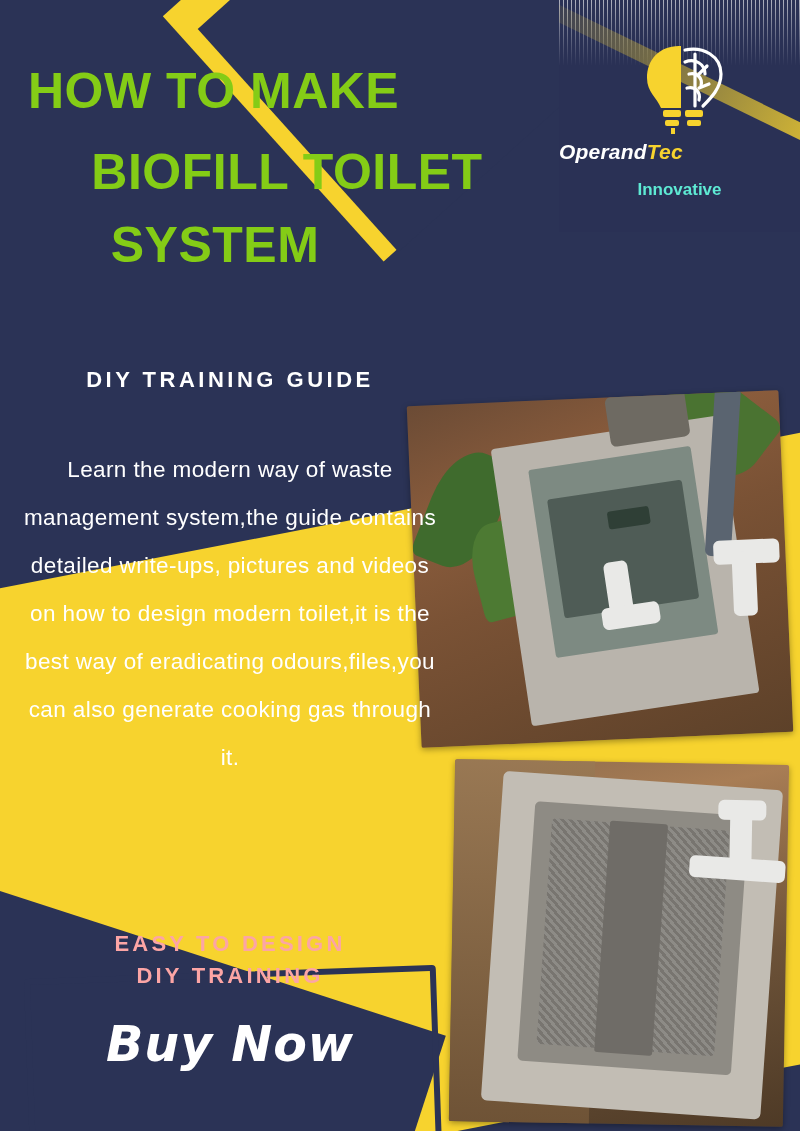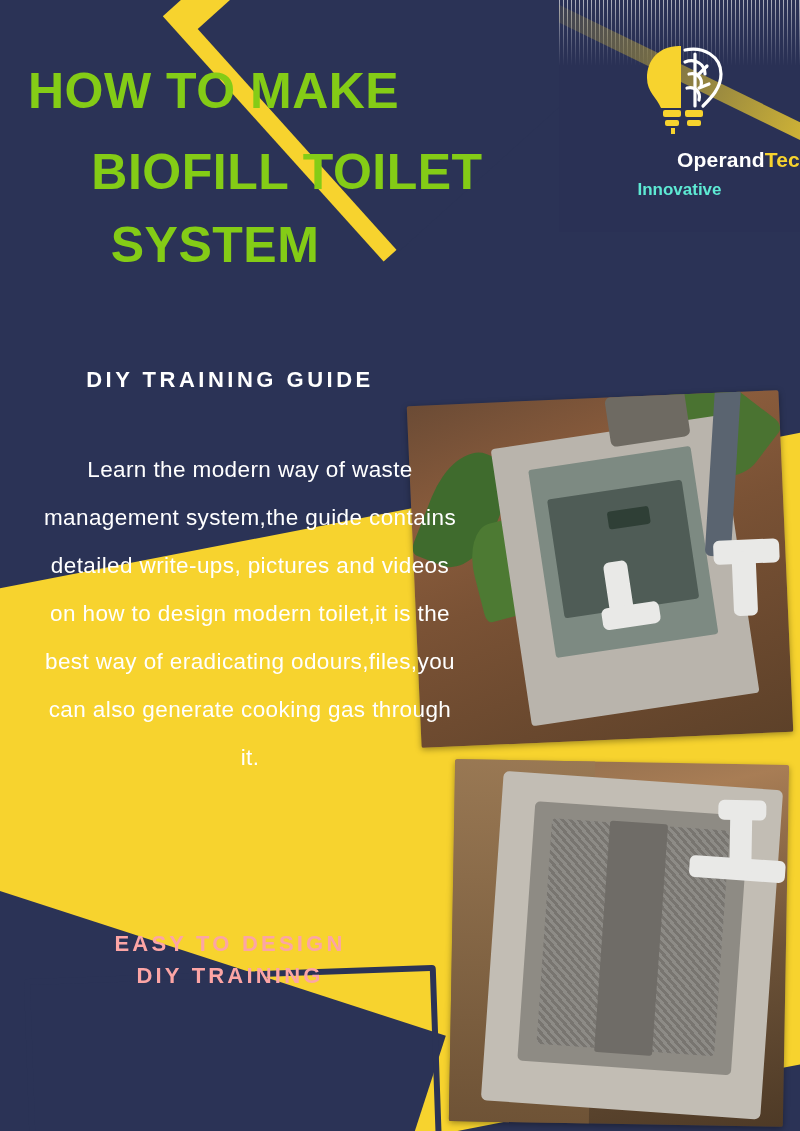--- a/index.html
+++ b/index.html
@@ -99,26 +99,27 @@
   .logo-bulb {
     position: absolute;
     left: 78px;
     top: 40px;
     width: 96px;
     height: 100px;
   }
   .logo-wordmark {
     position: absolute;
     left: 0;
-    top: 148px;
+    top: 140px;
     width: 241px;
-    text-align: right;
+    text-align: left;
     font-size: 21px;
     font-weight: bold;
     letter-spacing: .2px;
+    font-style: italic;
   }
   .logo-wordmark .op { color: #ffffff; }
   .logo-wordmark .tec { color: #f7d32e; }
   .logo-sub {
     position: absolute;
     left: 0;
     top: 180px;
     width: 241px;
     text-align: center;
     color: #5eead4;
@@ -164,21 +165,20 @@
     position: absolute;
     left: 20px;
     top: 446px;
     width: 420px;
     color: #ffffff;
     font-size: 22.5px;
     line-height: 2.13;
     text-align: center;
     letter-spacing: .4px;
     z-index: 6;
-    margin-left: 20px;
   }
 
   
   .callout {
     position: absolute;
     left: 30px;
     top: 928px;
     width: 400px;
     color: #fca5a5;
     font-size: 22px;
@@ -322,14 +322,15 @@
     <div class="pipe" style="left:236px;top:94px;width:96px;height:22px;transform:rotate(3deg);"></div>
     <div class="pipe" style="left:276px;top:44px;width:22px;height:70px;"></div>
     <div class="pipe" style="left:264px;top:36px;width:48px;height:20px;"></div>
   </div>
 
   <div class="callout">
     <div>EASY TO DESIGN</div>
     <div>DIY TRAINING</div>
   </div>
 
+  <div class="buy-now">Buy Now</div>
 
 </div>
 
 </body></html>

